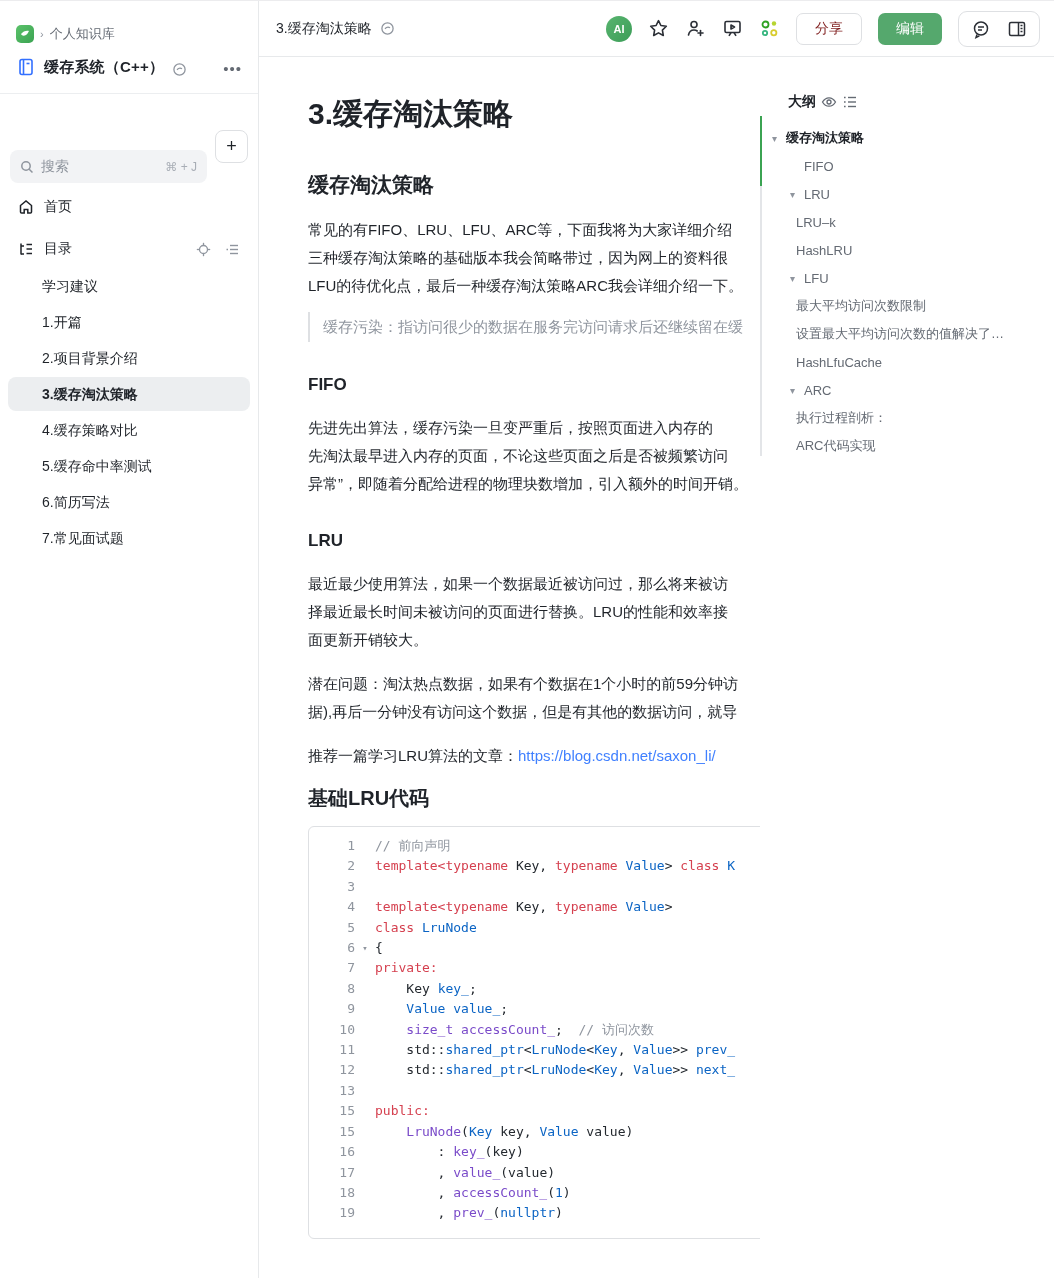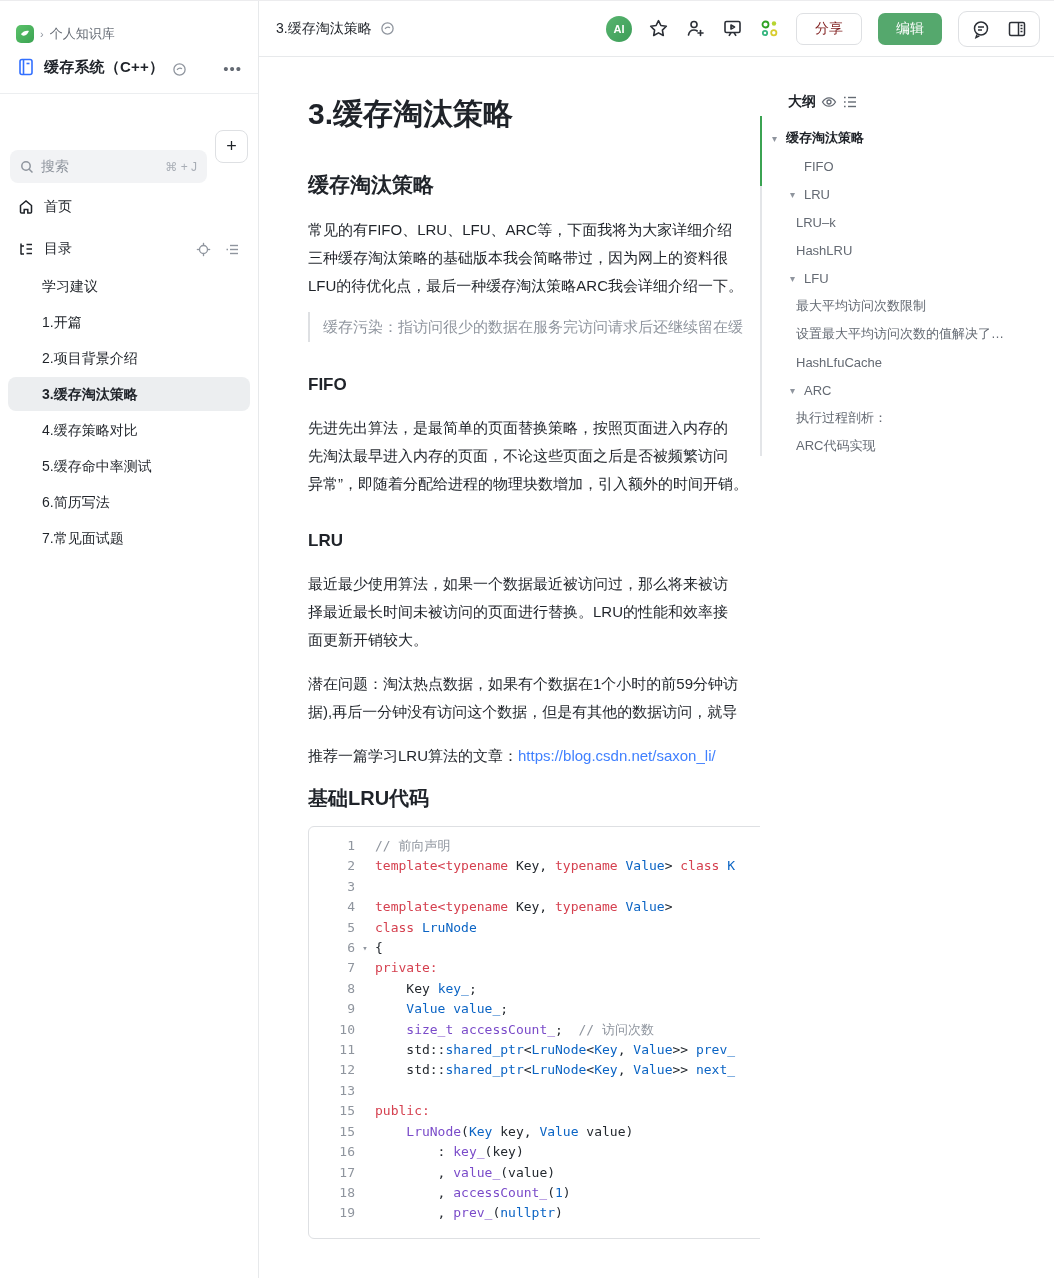--- a/index.html
+++ b/index.html
@@ -282,21 +282,21 @@
           <span class="ln">三种缓存淘汰策略的基础版本我会简略带过，因为网上的资料很</span>
           <span class="ln">LFU的待优化点，最后一种缓存淘汰策略ARC我会详细介绍一下。</span>
         </p>
         <div class="quote">
           <div class="qp">
             <span class="ln">缓存污染：指访问很少的数据在服务完访问请求后还继续留在缓</span>
           </div>
         </div>
         <h3>FIFO</h3>
         <p class="body">
-          <span class="ln">先进先出算法，是最简单的页面替换策略，按照页面进入内存的</span>
+          <span class="ln">先进先出算法，缓存污染一旦变严重后，按照页面进入内存的</span>
           <span class="ln">先淘汰最早进入内存的页面，不论这些页面之后是否被频繁访问</span>
           <span class="ln">异常”，即随着分配给进程的物理块数增加，引入额外的时间开销。</span>
         </p>
         <h3>LRU</h3>
         <p class="body">
           <span class="ln">最近最少使用算法，如果一个数据最近被访问过，那么将来被访</span>
           <span class="ln">择最近最长时间未被访问的页面进行替换。LRU的性能和效率接</span>
           <span class="ln">面更新开销较大。</span>
         </p>
         <p class="body">

